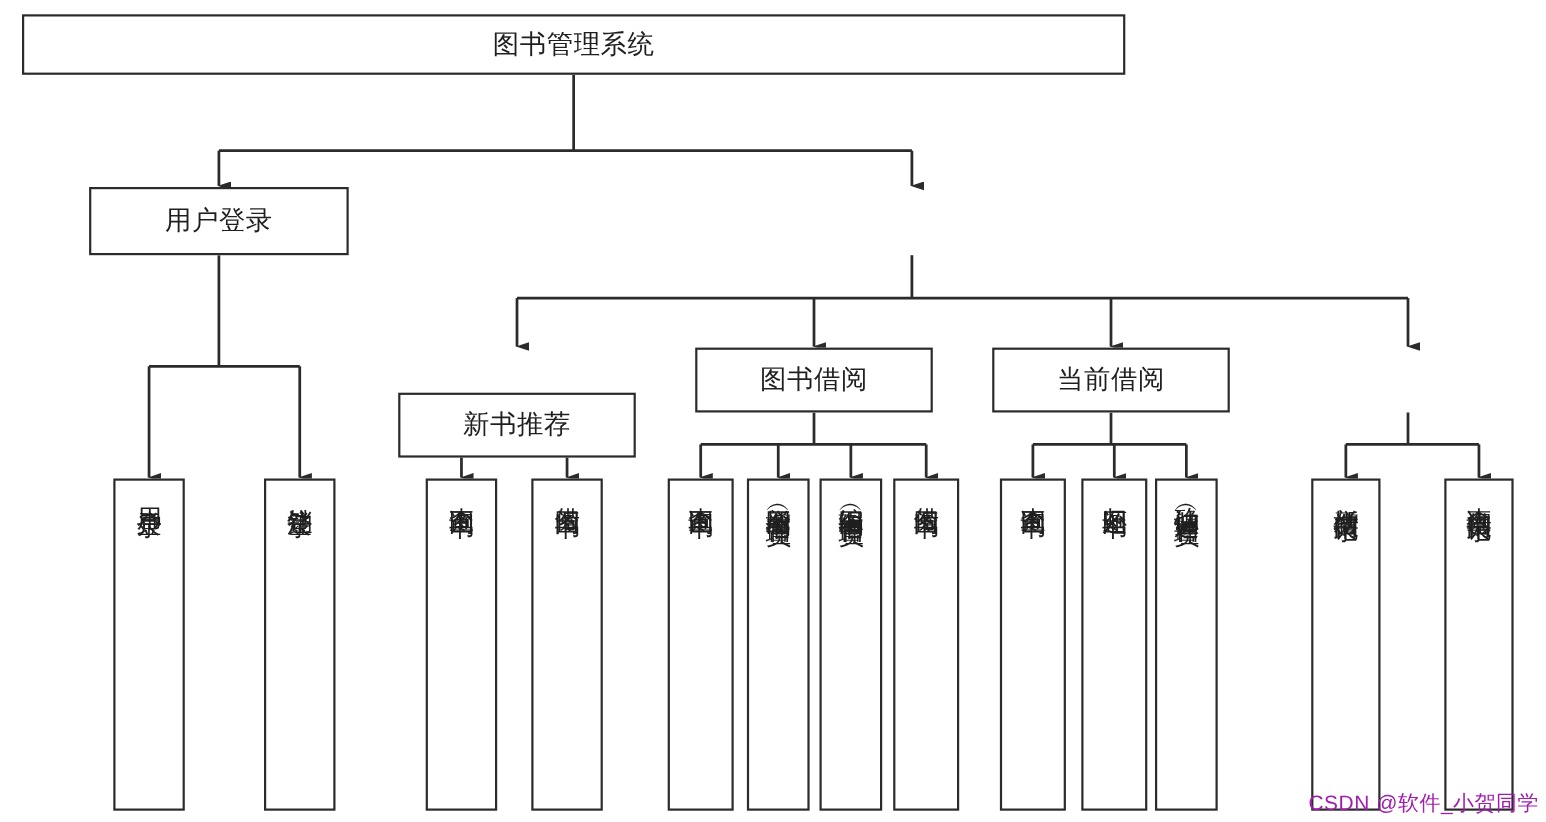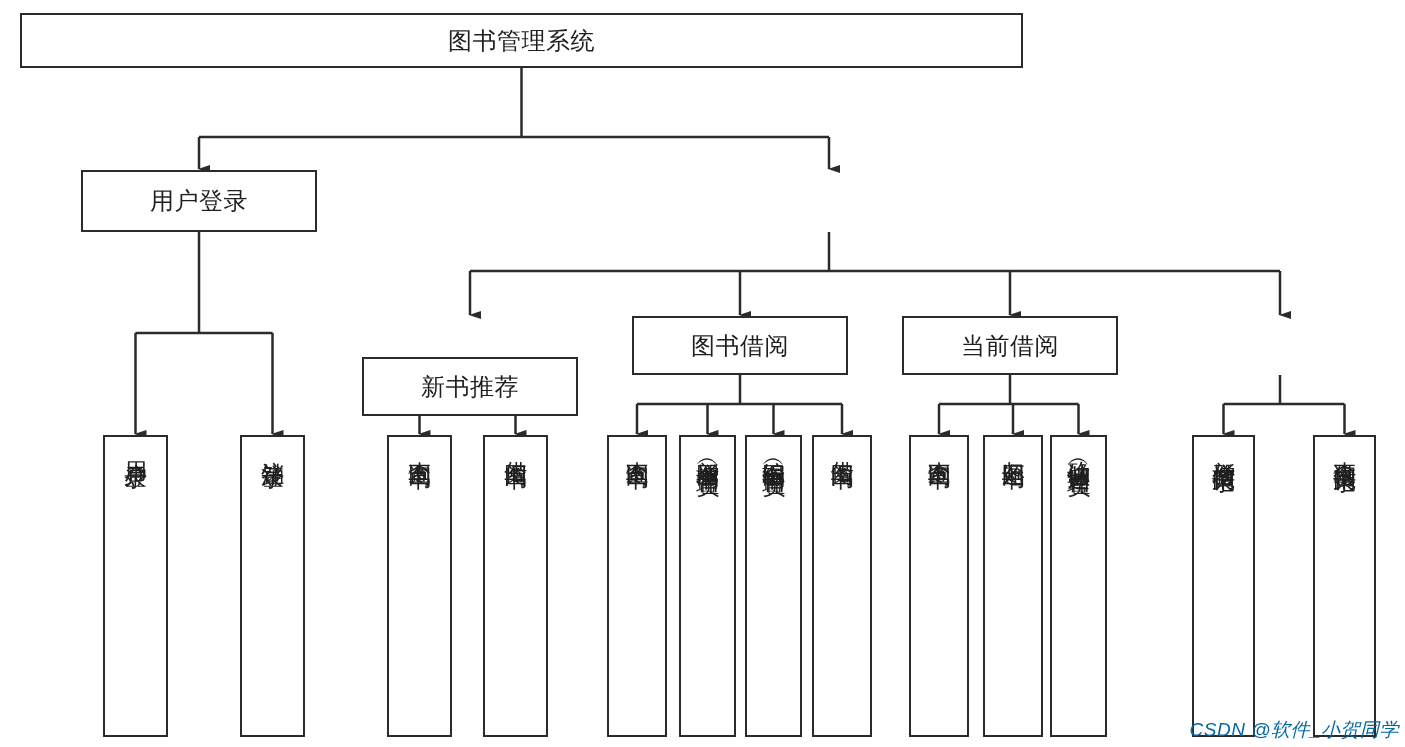--- a/index.html
+++ b/index.html
@@ -64,26 +64,25 @@
   }
   .node.vert.tall .label {
     font-size: 23px;
   }
   
   #watermark {
     position: absolute;
     right: 6px;
     bottom: 4px;
     font-size: 19px;
-    color: #0369a1;
+    color: #a21caf;
     letter-spacing: 0.5px;
     z-index: 5;
     white-space: nowrap;
     user-select: none;
-    font-style: italic;
   }
 </style>
 </head>
 <body>
 
 <div id="canvas">
 
   <svg id="edges" viewBox="0 0 1405 747" xmlns="http://www.w3.org/2000/svg">
     <defs>
       <marker id="arrowhead" markerWidth="10" markerHeight="12" refX="4" refY="11" orient="auto" markerUnits="userSpaceOnUse">

